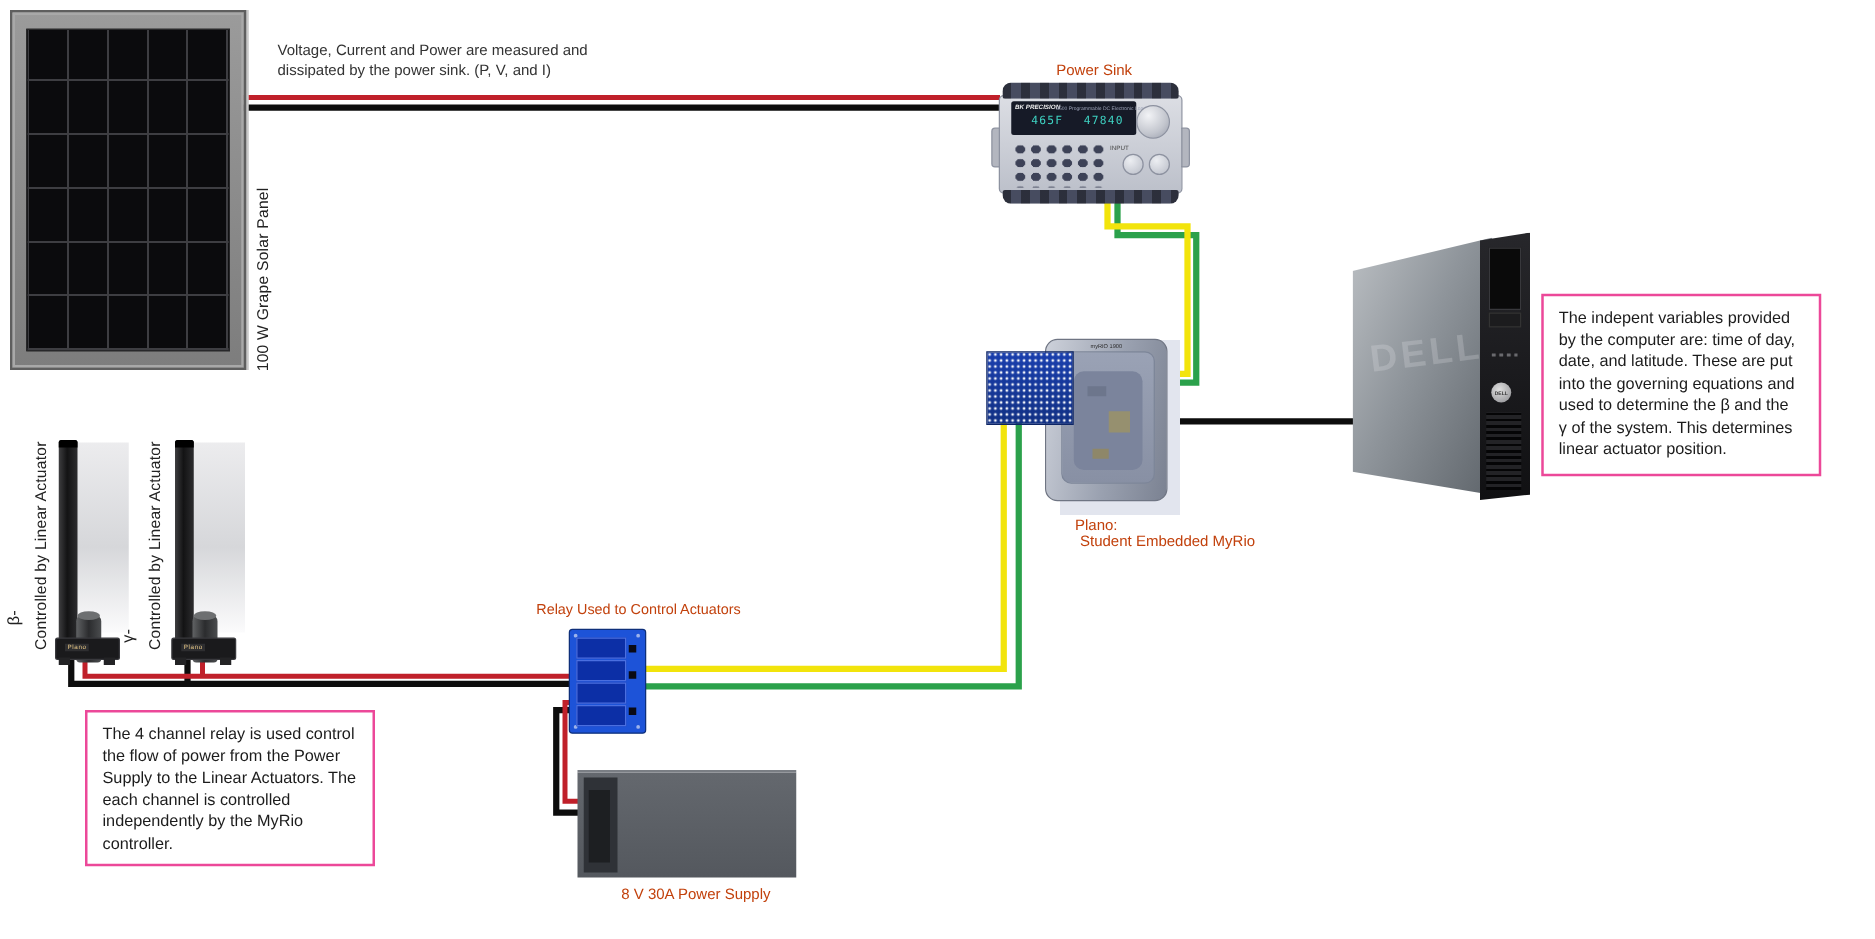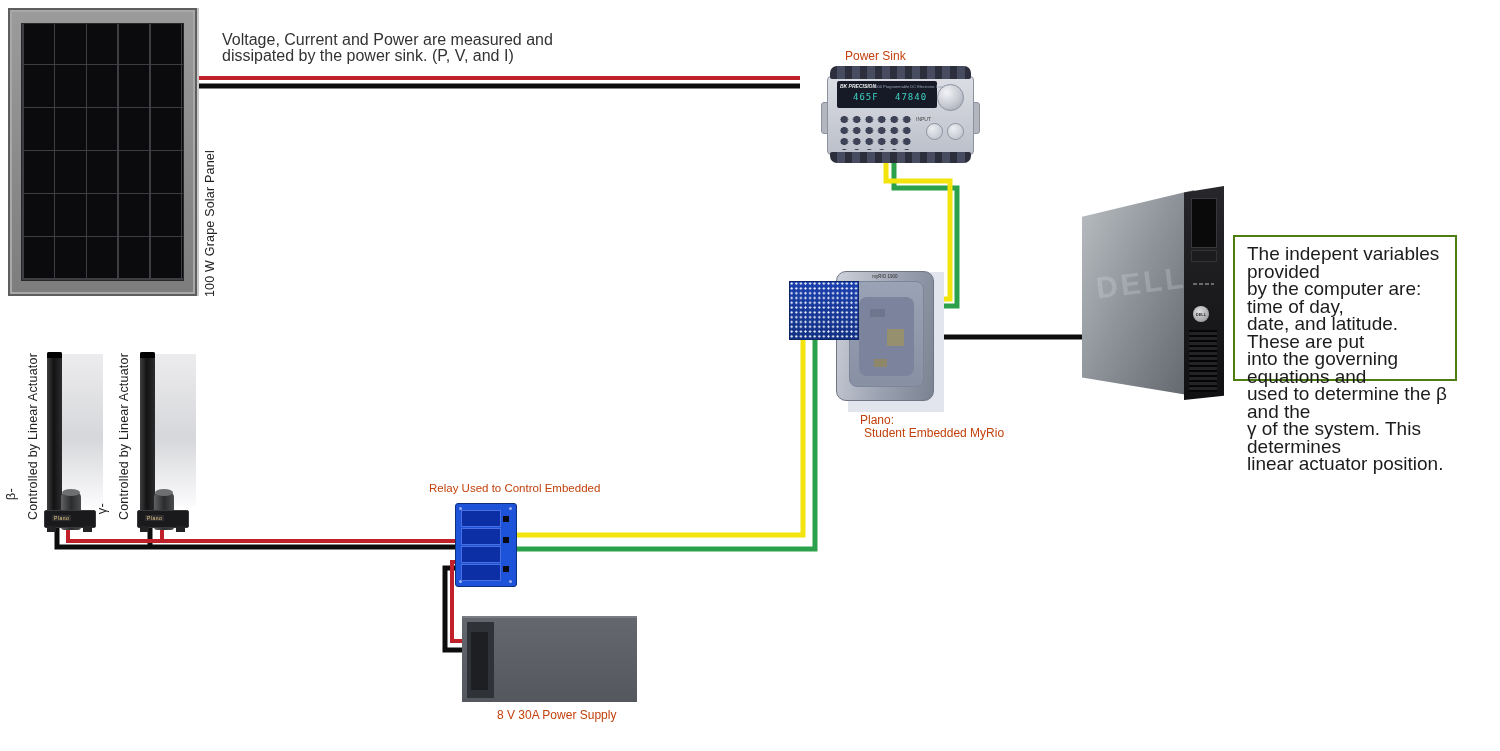--- a/index.html
+++ b/index.html
@@ -16,27 +16,27 @@
     border:2px solid #5e5e5e;box-shadow:inset 0 0 0 2px #a8a8a8, 2px 0 0 #c9c9c9;}
   .solar-cells{position:absolute;left:11px;top:13px;right:11px;bottom:13px;
     background-color:#0b0b0d;border:1px solid #28282a;
     background-image:
       repeating-linear-gradient(90deg,#3e3e42 0 1.5px,transparent 1.5px 31.8px),
       repeating-linear-gradient(0deg,#3e3e42 0 1.5px,transparent 1.5px 43px);}
   .vlabel{position:absolute;writing-mode:vertical-rl;transform:rotate(180deg);
     font-size:12.5px;color:#222;white-space:nowrap;letter-spacing:.2px;}
 
   
-  .note{white-space:pre-line;font-size:16px;line-height:16px;color:#333;}
-  .boxnote{white-space:pre-line;font-size:19px;line-height:17.5px;color:#1c1c1c;
-    background:#fff;border:2px solid #4d7c0f;padding:8px 8px 8px 12px;box-sizing:border-box;}
+  .note{white-space:pre-line;font-size:12px;line-height:16px;color:#333;}
+  .boxnote{white-space:pre-line;font-size:13px;line-height:17.5px;color:#1c1c1c;
+    background:#fff;border:2px solid #ec4899;padding:8px 8px 8px 12px;box-sizing:border-box;}
   .small-label{font-size:12px;color:#c2410c;white-space:nowrap;}
 
   
-  .psink{left:799px;top:66px;width:147px;height:97px;margin-left:28px;}
+  .psink{left:799px;top:66px;width:147px;height:97px;}
   .psink-rail-top{position:absolute;left:3px;top:0;right:3px;height:13px;background:#474c60;
     border-radius:7px 7px 2px 2px;
     background-image:repeating-linear-gradient(90deg,rgba(0,0,0,.38) 0 7px,transparent 7px 15px);}
   .psink-rail-bot{position:absolute;left:3px;bottom:0;right:3px;height:11px;background:#474c60;
     border-radius:2px 2px 7px 7px;
     background-image:repeating-linear-gradient(90deg,rgba(0,0,0,.38) 0 7px,transparent 7px 15px);}
   .psink-body{position:absolute;left:0;top:10px;right:0;bottom:8px;border-radius:4px;
     background:linear-gradient(180deg,#dcdee4,#bcc0ca);border:1px solid #8d92a0;}
   .psink-display{position:absolute;left:9px;top:4px;width:100px;height:27px;background:#161a27;
     border-radius:2px;}
@@ -236,31 +236,37 @@
     <div class="act-motor"></div>
     <div class="act-base">
       <div class="act-brand">Plano</div>
     </div>
   </div>
   <div class="vlabel" style="left:3px;top:488px;font-size:13px;">β-</div>
   <div class="vlabel" style="left:26px;top:353px;">Controlled by Linear Actuator</div>
   <div class="vlabel" style="left:94px;top:503px;font-size:13px;">γ-</div>
   <div class="vlabel" style="left:117px;top:353px;">Controlled by Linear Actuator</div>
 
-  <div class="abs small-label" style="left:429px;top:482px;font-size:11.5px;">Relay Used to Control Embedded</div>
+  <div class="abs small-label" style="left:429px;top:482px;font-size:11.5px;">Relay Used to Control Actuators</div>
   <div class="abs relay">
     <div class="relay-block" style="top:6px;"></div>
     <div class="relay-block" style="top:24px;"></div>
     <div class="relay-block" style="top:42px;"></div>
     <div class="relay-block" style="top:60px;"></div>
     <div class="relay-term" style="top:12px;"></div>
     <div class="relay-term" style="top:33px;"></div>
     <div class="relay-term" style="top:62px;"></div>
   </div>
 
+  <div class="abs boxnote" style="left:68px;top:568px;width:232px;height:125px;">The 4 channel relay is used control
+the flow of power from the Power
+Supply to the Linear Actuators. The
+each channel is controlled
+independently by the MyRio
+controller.</div>
 
   <div class="abs psu">
     <div class="psu-strip">
       <div class="psu-strip-inner"></div>
     </div>
   </div>
   <div class="abs small-label" style="left:497px;top:708px;">8 V 30A Power Supply</div>
 
 </div>
 

